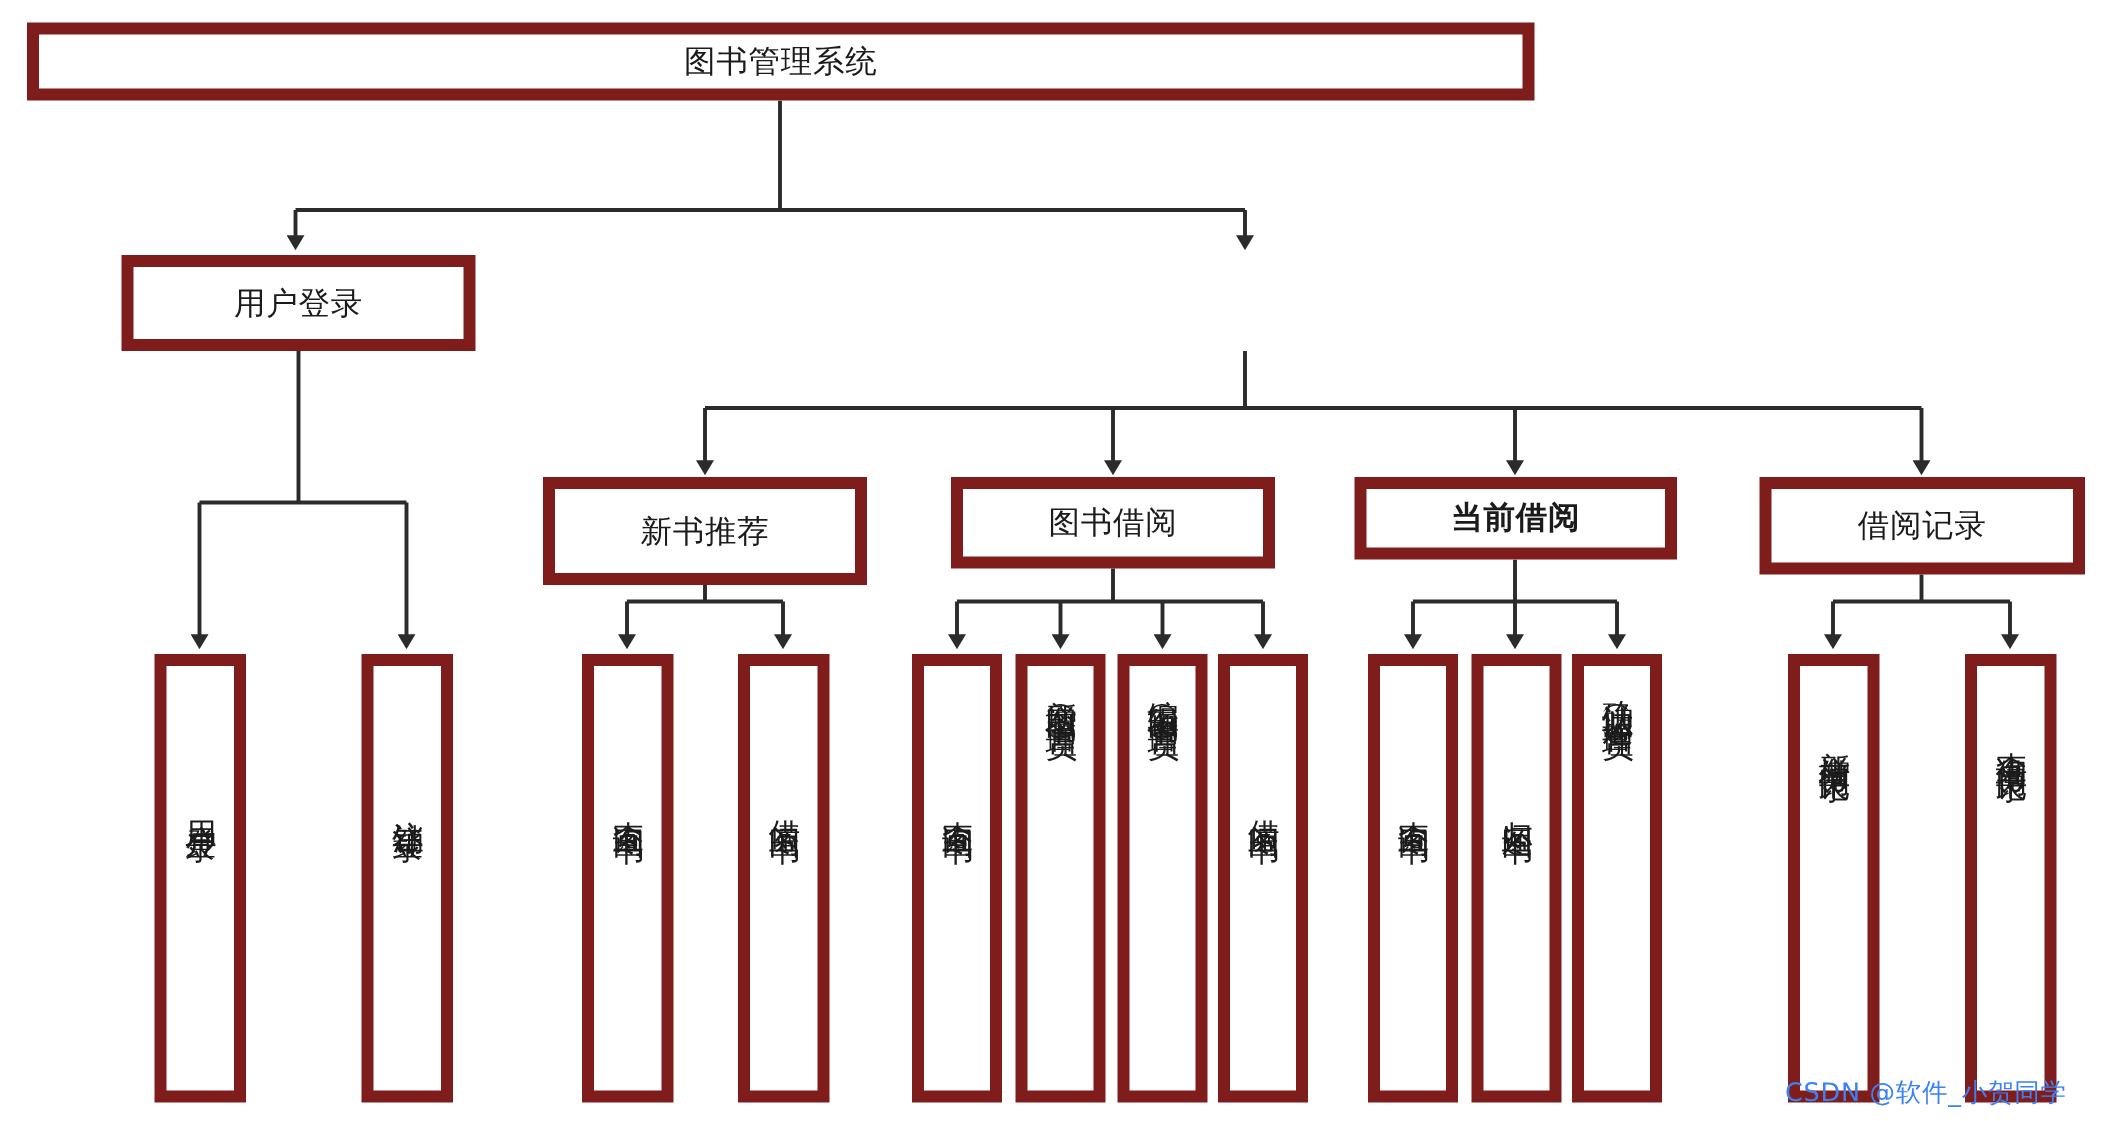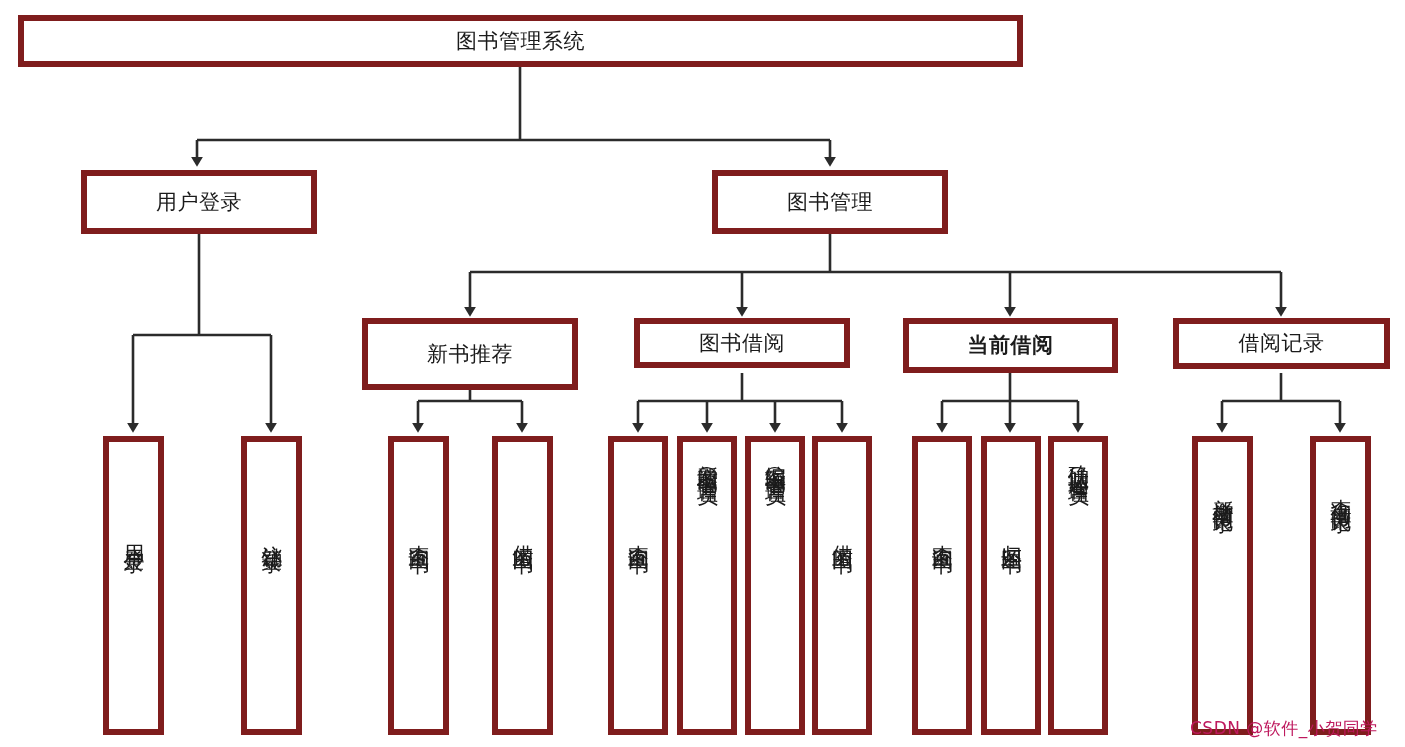--- a/index.html
+++ b/index.html
@@ -22,21 +22,21 @@
     position: absolute;
     left: 0;
     top: 0;
     width: 1405px;
     height: 747px;
     pointer-events: none;
   }
   .node {
     position: absolute;
     box-sizing: border-box;
-    border: 6px solid #7f1d1d;
+    border: 8px solid #7f1d1d;
     background: #ffffff;
     display: flex;
     align-items: center;
     justify-content: center;
     z-index: 2;
   }
   .node-label {
     font-size: 21px;
     line-height: 1.15;
     letter-spacing: 0.5px;
@@ -55,21 +55,21 @@
     letter-spacing: 3px;
     font-size: 21px;
     line-height: 1.0;
   }
   .node.leaf.mid .node-label {
     margin-top: 0;
   }
   .watermark {
     position: absolute;
     font-size: 17px;
-    color: #be185d;
+    color: #3b82f6;
     white-space: nowrap;
     z-index: 3;
     letter-spacing: 0.5px;
   }
 </style>
 </head>
 <body>
 
 <div id="canvas">
 
@@ -126,34 +126,31 @@
     </g>
   </svg>
 
   <div class="node" style="left:18px; top:15px; width:1005px; height:52px;">
     <span class="node-label">图书管理系统</span>
   </div>
 
   <div class="node" style="left:81px; top:170px; width:236px; height:64px;">
     <span class="node-label">用户登录</span>
   </div>
-  <div class="node" style="left:712px; top:170px; width:236px; height:64px;">
-    <span class="node-label">图书管理</span>
-  </div>
 
   <div class="node" style="left:362px; top:318px; width:216px; height:72px;">
     <span class="node-label">新书推荐</span>
   </div>
-  <div class="node" style="left:634px; top:318px; width:216px; height:50px;text-align:right;">
+  <div class="node" style="left:634px; top:318px; width:216px; height:61px;text-align:right;">
     <span class="node-label">图书借阅</span>
   </div>
   <div class="node" style="left:903px; top:318px; width:215px; height:55px;font-weight:bold;">
     <span class="node-label">当前借阅</span>
   </div>
-  <div class="node" style="left:1173px; top:318px; width:217px; height:51px;">
+  <div class="node" style="left:1173px; top:318px; width:217px; height:65px;">
     <span class="node-label">借阅记录</span>
   </div>
 
   <div class="node leaf mid" style="left:103px; top:436px; width:61px; height:299px; padding-top:86px;">
     <span class="node-label">用户登录</span>
   </div>
   <div class="node leaf mid" style="left:241px; top:436px; width:61px; height:299px; padding-top:86px;">
     <span class="node-label">注销登录</span>
   </div>
 

